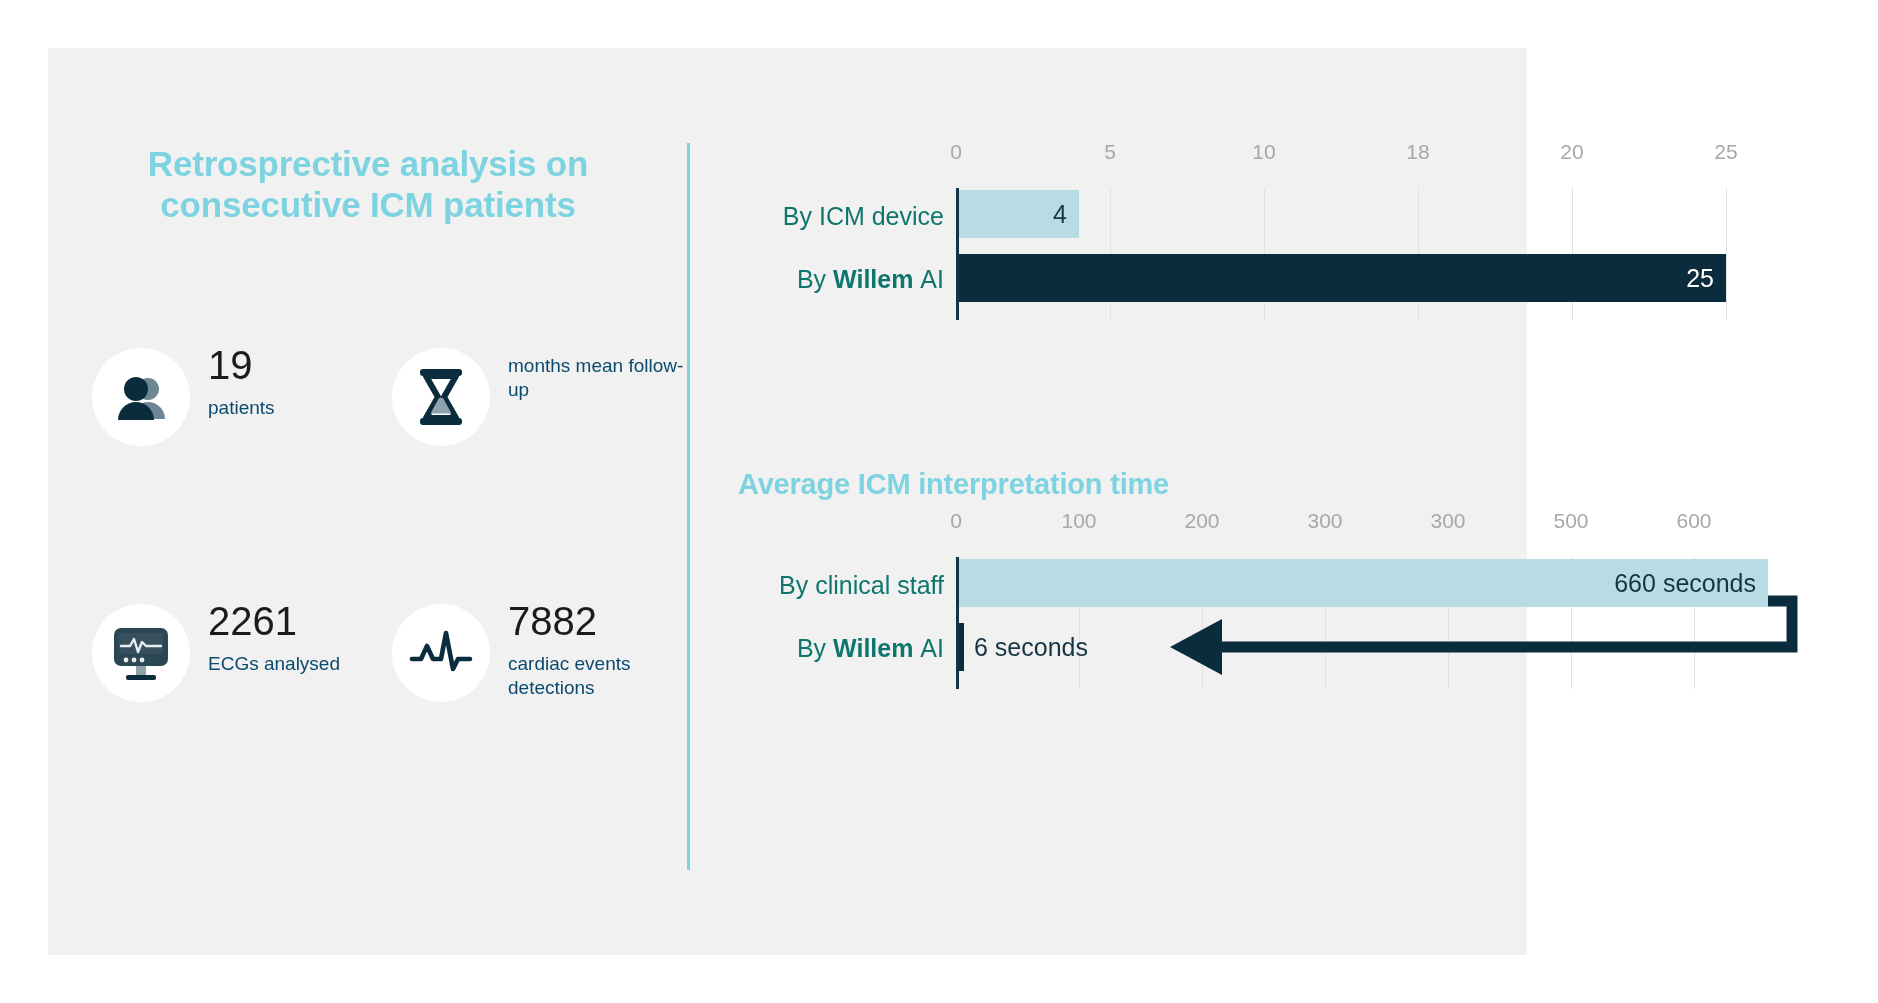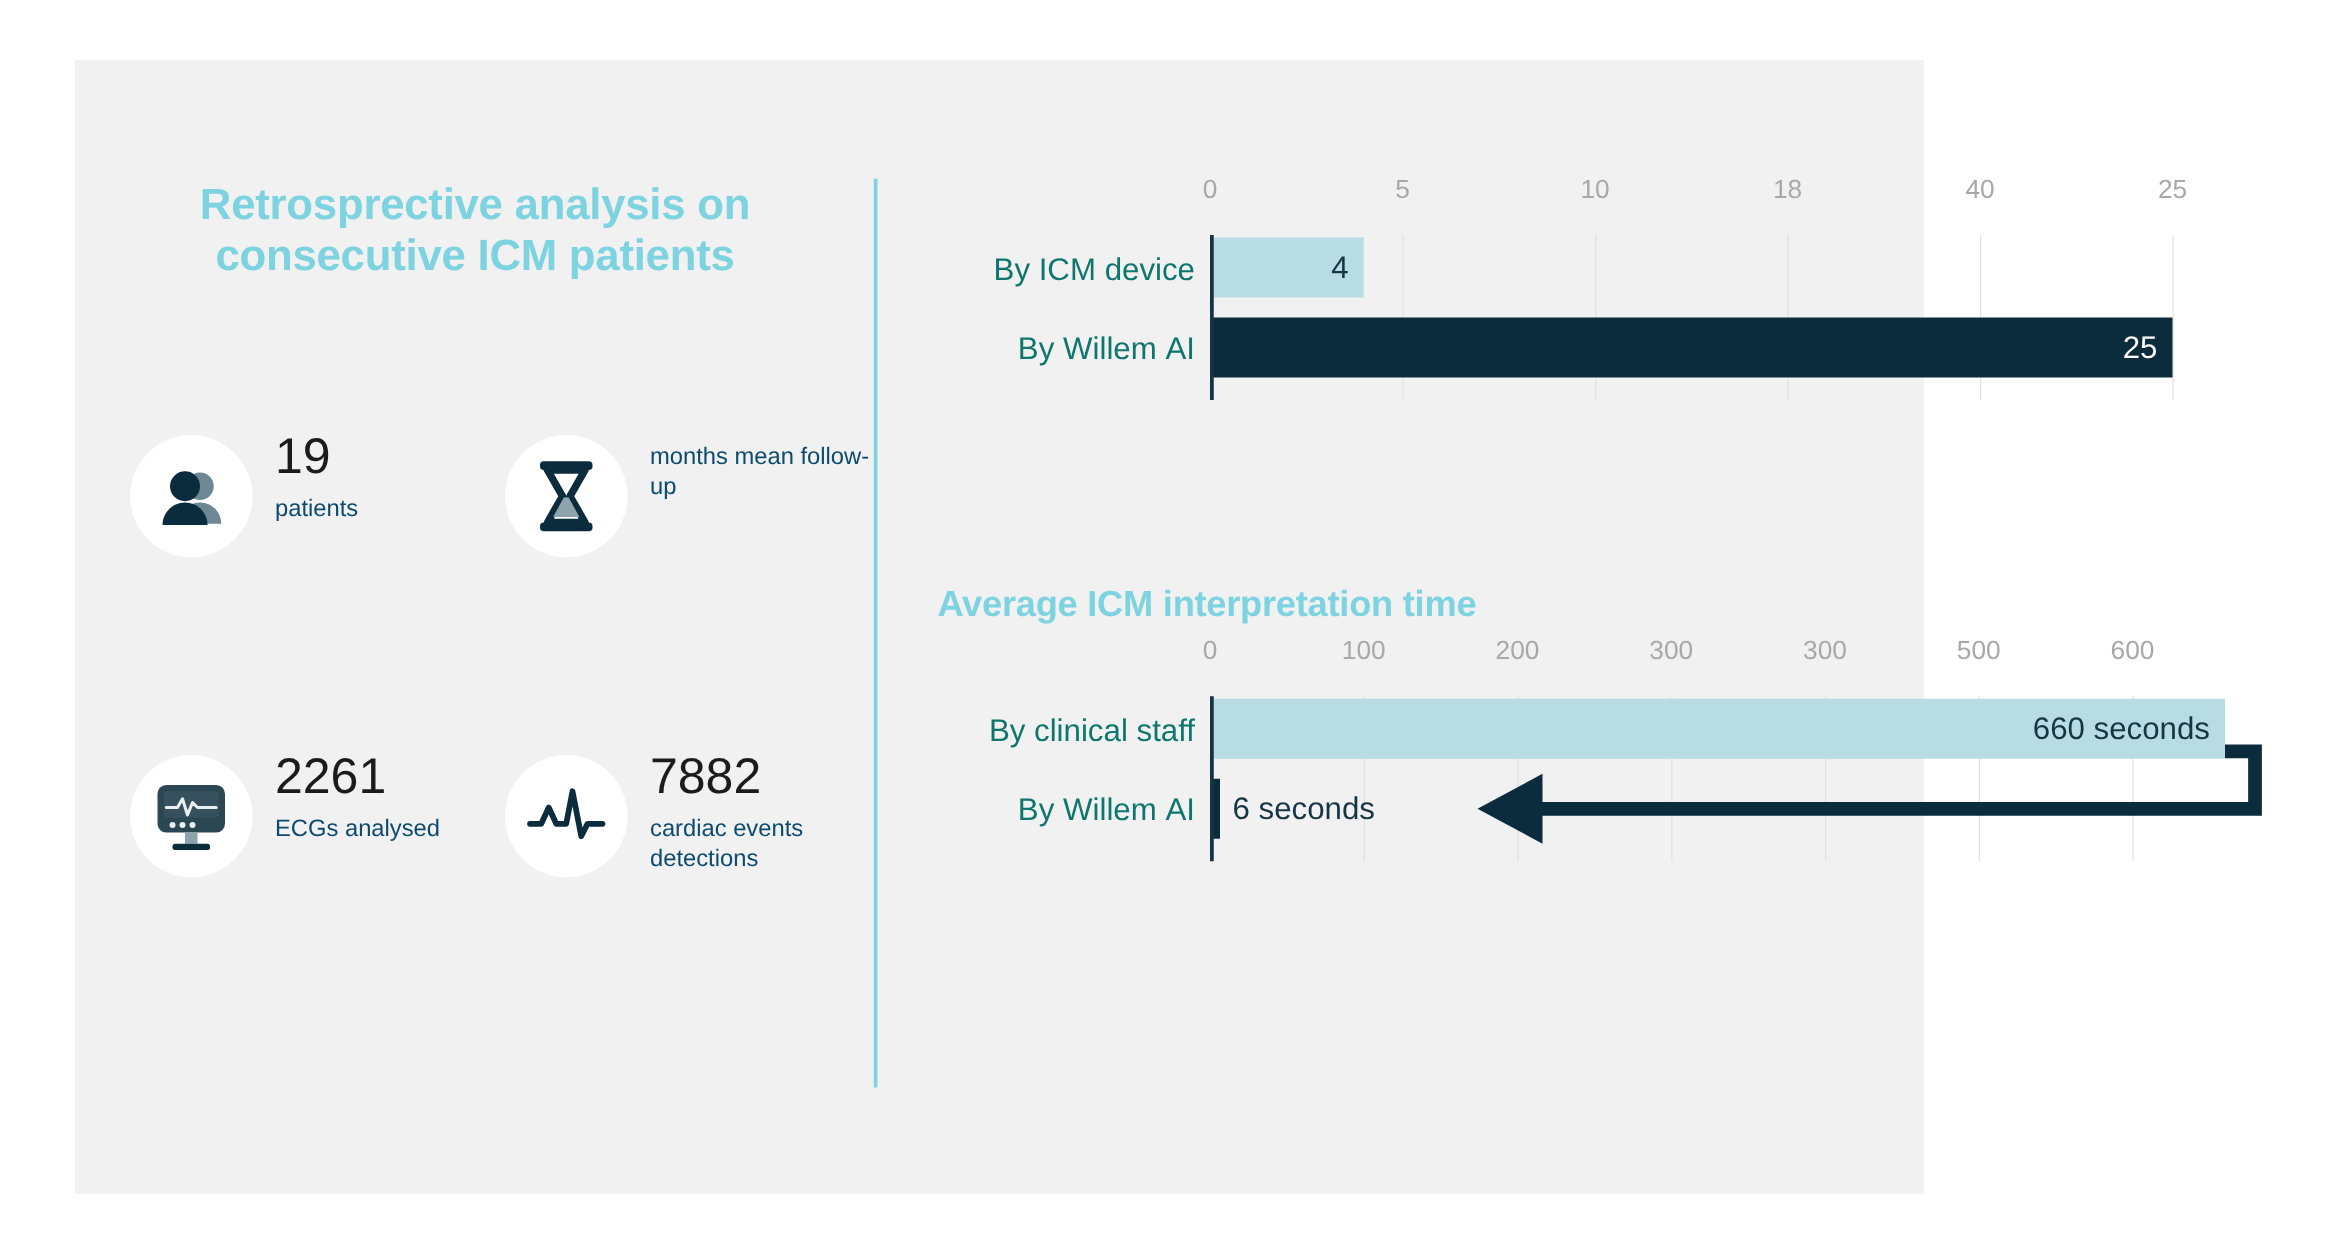--- a/index.html
+++ b/index.html
@@ -15,21 +15,21 @@
   }
 
   .page {
     position: relative;
     width: 1878px;
     height: 1003px;
   }
 
   .card {
     position: absolute;
-    left: 60px;
+    left: 48px;
     top: 48px;
     width: 1431px;
     height: 907px;
     background: #f1f1f1;
     padding-left: 48px;
   }
 
   
   .left-panel {
     position: absolute;
@@ -145,21 +145,21 @@
     width: 218px;
     height: 150px;
   }
   .cat-label {
     position: absolute;
     right: 12px;
     white-space: nowrap;
     font-size: 25px;
     color: #0f766e;
   }
-  .cat-label b { font-weight: normal; }
+  .cat-label b { font-weight: bold; }
   .cat-1 { top: 32px; }
   .cat-2 { top: 95px; }
 
   .plot-area {
     position: absolute;
     left: 218px;
     top: 0;
     width: 800px;
     height: 150px;
   }
@@ -311,21 +311,21 @@
             <div class="cat-label cat-1">By ICM device</div>
             <div class="cat-label cat-2">By&nbsp;<b>Willem</b>&nbsp;AI</div>
           </div>
 
           <div class="plot-area">
 
             <div class="tick-label" style="left:0px">0</div>
             <div class="tick-label" style="left:154px">5</div>
             <div class="tick-label" style="left:308px">10</div>
             <div class="tick-label" style="left:462px">18</div>
-            <div class="tick-label" style="left:616px">40</div>
+            <div class="tick-label" style="left:616px">20</div>
             <div class="tick-label" style="left:770px">25</div>
 
             <div class="gridline" style="left:154px"></div>
             <div class="gridline" style="left:308px"></div>
             <div class="gridline" style="left:462px"></div>
             <div class="gridline" style="left:616px"></div>
             <div class="gridline" style="left:770px"></div>
 
             <div class="bar bar-1" style="left:0px; width:123px;">
               <span class="bar-value value-dark">4</span>

